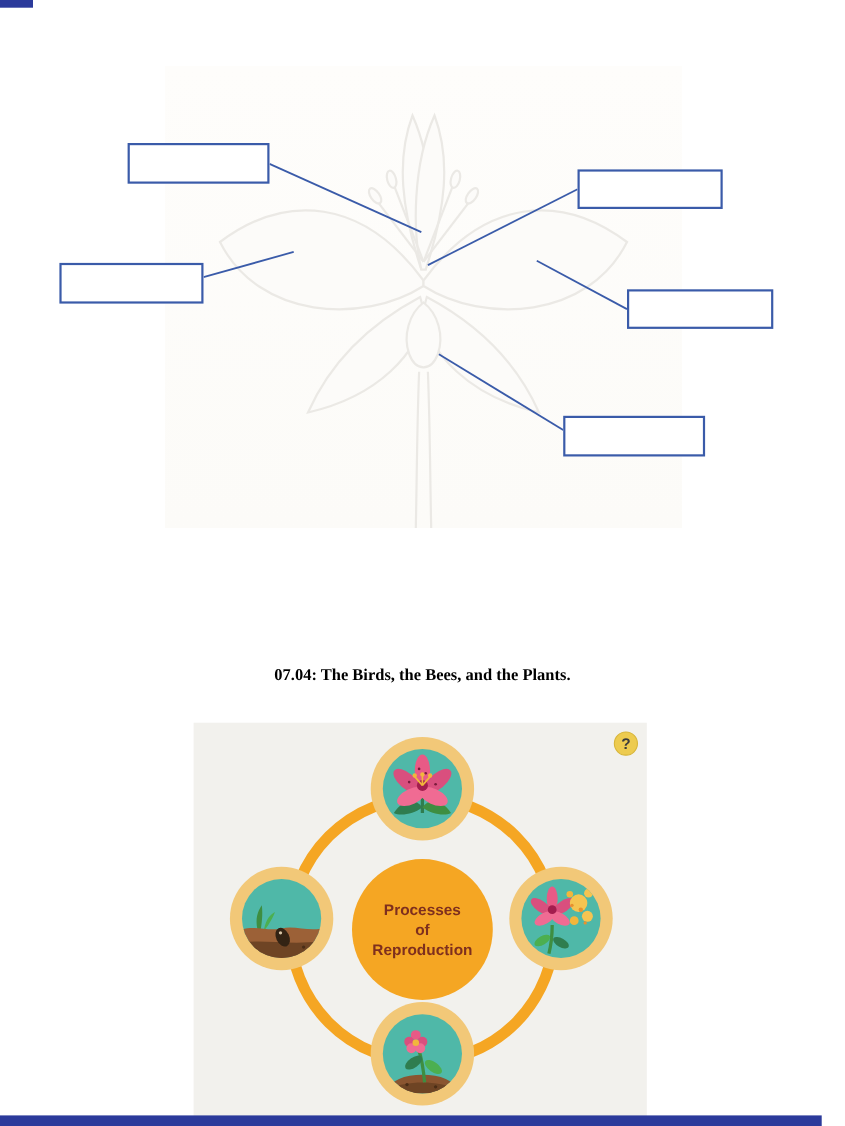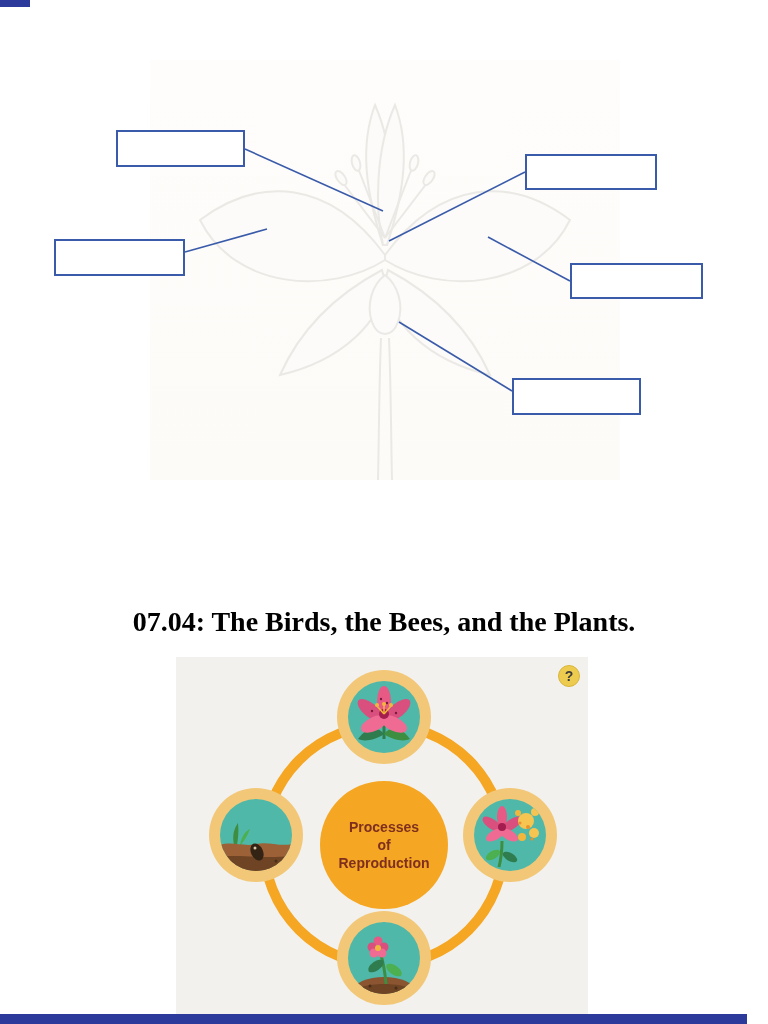--- a/index.html
+++ b/index.html
@@ -32,21 +32,21 @@
     font-size:13px; color:#222; padding:2px 4px;
   }
   .box-1 { left:116px; top:130px; width:129px; height:37px; }
   .box-2 { left:525px; top:154px; width:132px; height:36px; }
   .box-3 { left:54px;  top:239px; width:131px; height:37px; }
   .box-4 { left:570px; top:263px; width:133px; height:36px; }
   .box-5 { left:512px; top:378px; width:129px; height:37px; }
   .doc-title {
     position:absolute; left:0; top:606px; width:768px; text-align:center;
     font-family:"Liberation Serif", serif; font-weight:bold;
-    font-size:28px; color:#000;
+    font-size:15px; color:#000;
   }
   .panel {
     position:absolute; left:176px; top:657px; width:412px; height:358px;
     background:var(--panel-bg,#F2F1ED);
   }
   .help-btn {
     position:absolute; right:8px; top:8px; width:22px; height:22px;
     border-radius:50%; background:var(--help-bg,#EDCB4F);
     border:1px solid #d8b63a; color:#3c3c3c;
     font-weight:bold; font-size:14px; line-height:20px; text-align:center;

